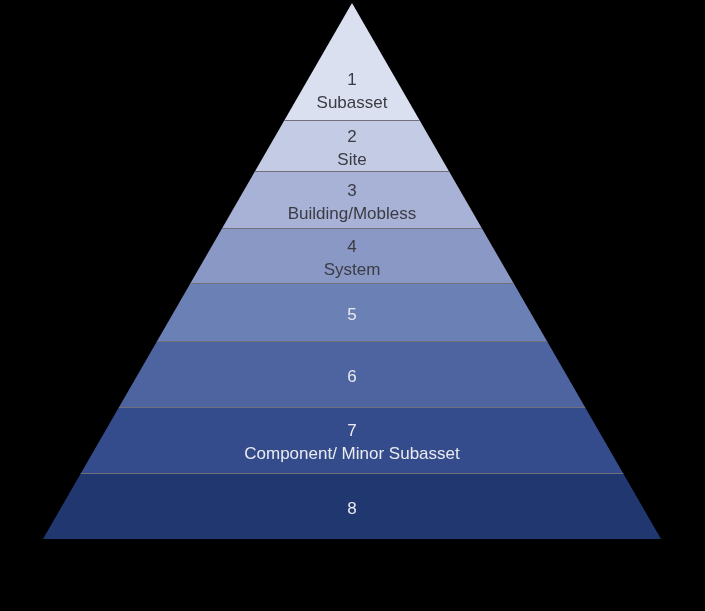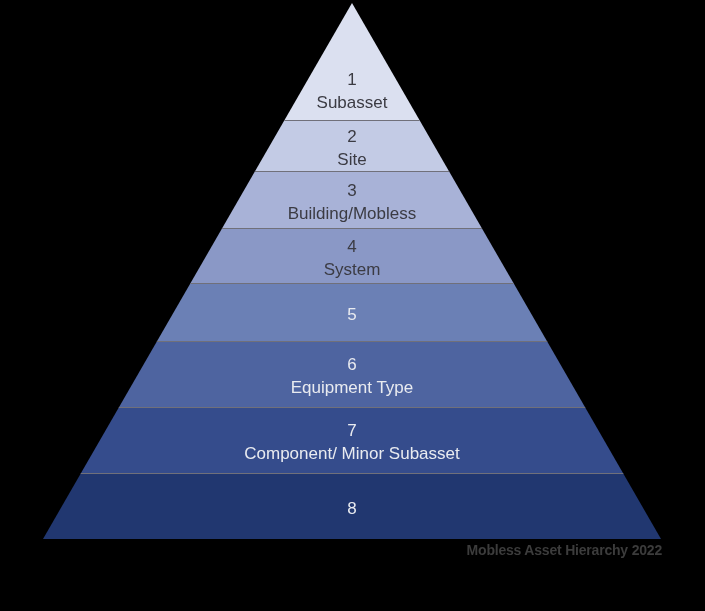--- a/index.html
+++ b/index.html
@@ -72,24 +72,22 @@
     </div>
     <div class="band band-4" style="background: rgb(138, 152, 198); color: rgb(59, 59, 67);">
       <div>4</div>
       <div>System</div>
     </div>
     <div class="band band-5" style="background: rgb(107, 128, 181); color: rgb(233, 235, 240);">
       <div>5</div>
     </div>
     <div class="band band-6" style="background: rgb(78, 100, 160); color: rgb(233, 235, 240);">
       <div>6</div>
-      <div>Equipment Type</div>
     </div>
     <div class="band band-7" style="background: rgb(53, 76, 140); color: rgb(233, 235, 240);">
       <div>7</div>
       <div>Component/ Minor Subasset</div>
     </div>
     <div class="band band-8" style="background: rgb(33, 55, 112); color: rgb(233, 235, 240);">
       <div>8</div>
     </div>
   </div>
-  <div class="caption">Mobless Asset Hierarchy 2022</div>
 </div>
 
 </body></html>

